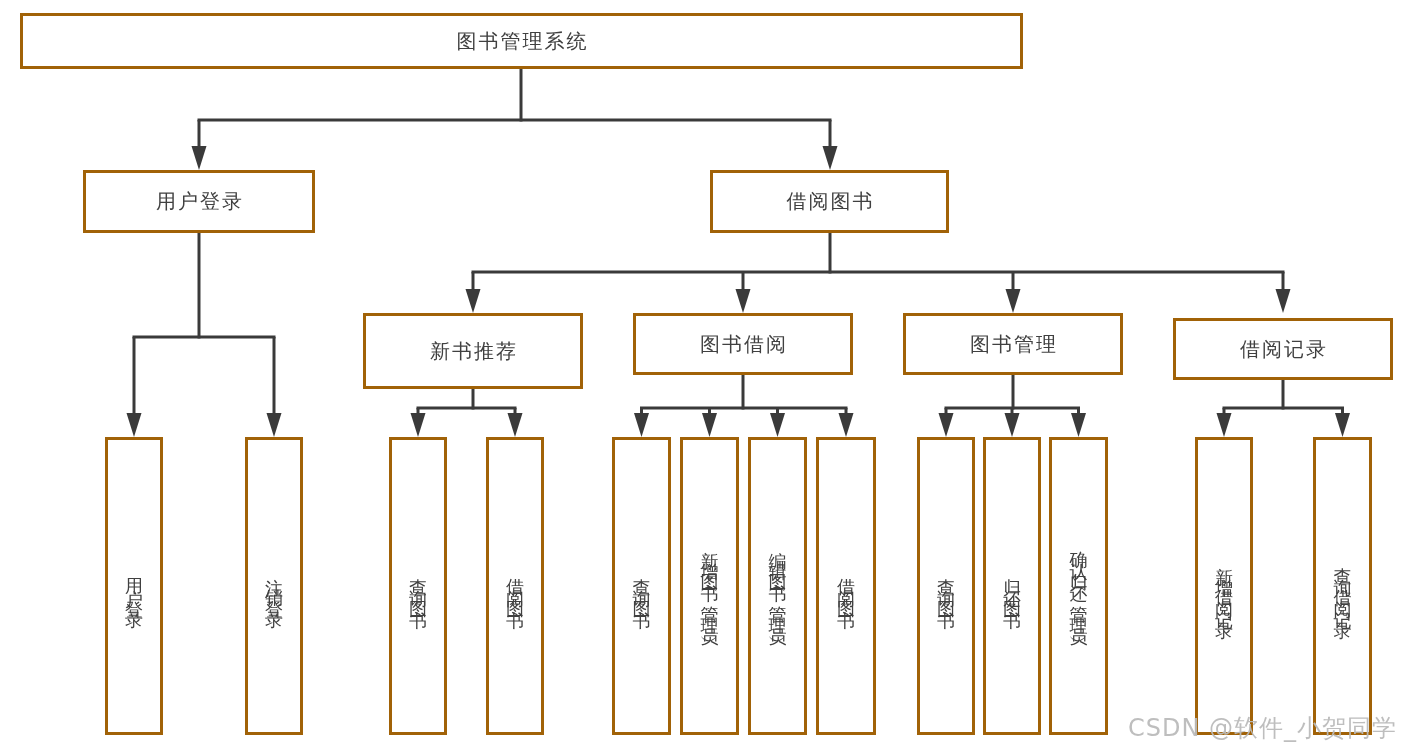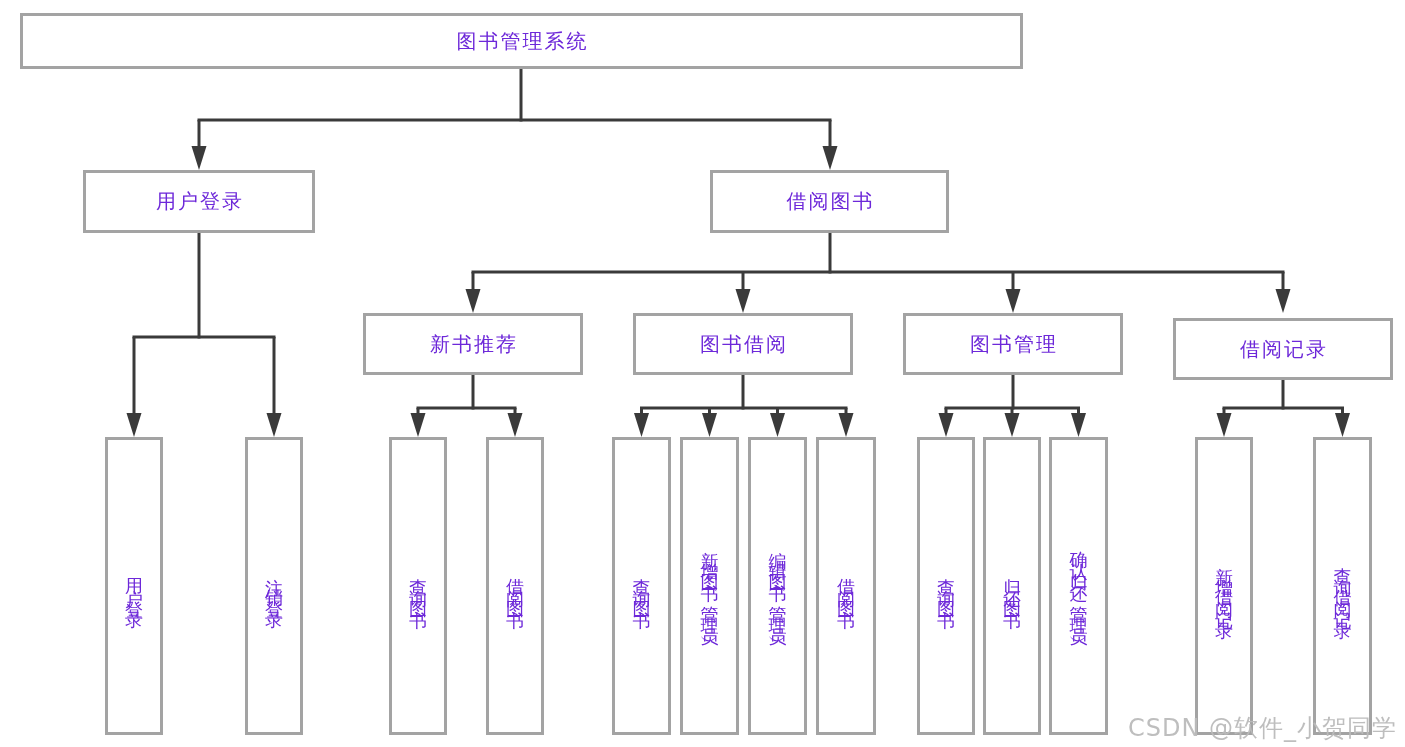--- a/index.html
+++ b/index.html
@@ -4,34 +4,34 @@
 <style>
   html,body{margin:0;padding:0;background:#ffffff;}
   .stage{
     position:relative;width:1405px;height:747px;background:#ffffff;overflow:hidden;
     font-family:"DejaVu Sans","Liberation Sans",sans-serif;
   }
   .wires{position:absolute;left:0;top:0;z-index:0;}
   .wires line{stroke:#3a3a3a;stroke-width:3;}
   .wires polygon{fill:#3a3a3a;stroke:none;}
   .node{
-    position:absolute;z-index:1;background:#ffffff;border:3px solid #a3a3a3;
+    position:absolute;z-index:1;background:#ffffff;border:3px solid #a16207;
     box-sizing:border-box;display:flex;align-items:center;justify-content:center;
-    color:#6d28d9;
+    color:#404040;
   }
   .h-label{font-size:20px;letter-spacing:2px;text-indent:2px;white-space:nowrap;}
   .v-label{
     writing-mode:vertical-rl;text-orientation:mixed;
     font-size:18px;letter-spacing:11px;line-height:1;white-space:nowrap;
   }
   
   .n-root{left:20px;top:13px;width:1003px;height:56px;}
   .n-l2a{left:83px;top:170px;width:232px;height:63px;}
   .n-l2b{left:710px;top:170px;width:239px;height:63px;}
-  .n-l3a{left:363px;top:313px;width:220px;height:62px;font-family:Liberation Mono, monospace;}
+  .n-l3a{left:363px;top:313px;width:220px;height:76px;font-family:Liberation Mono, monospace;}
   .n-l3b{left:633px;top:313px;width:220px;height:62px;}
   .n-l3c{left:903px;top:313px;width:220px;height:62px;}
   .n-l3d{left:1173px;top:318px;width:220px;height:62px;}
   .leaf{top:437px;width:58px;height:298px;}
   .n-a1{left:105px;}  .n-a2{left:245px;}
   .n-b1{left:389px;}  .n-b2{left:486px;}
   .n-c1{left:612px;width:59px;} .n-c2{left:680px;width:59px;}
   .n-c3{left:748px;width:59px;} .n-c4{left:816px;width:60px;}
   .n-d1{left:917px;}  .n-d2{left:983px;}  .n-d3{left:1049px;width:59px;}
   .n-e1{left:1195px;} .n-e2{left:1313px;width:59px;}

